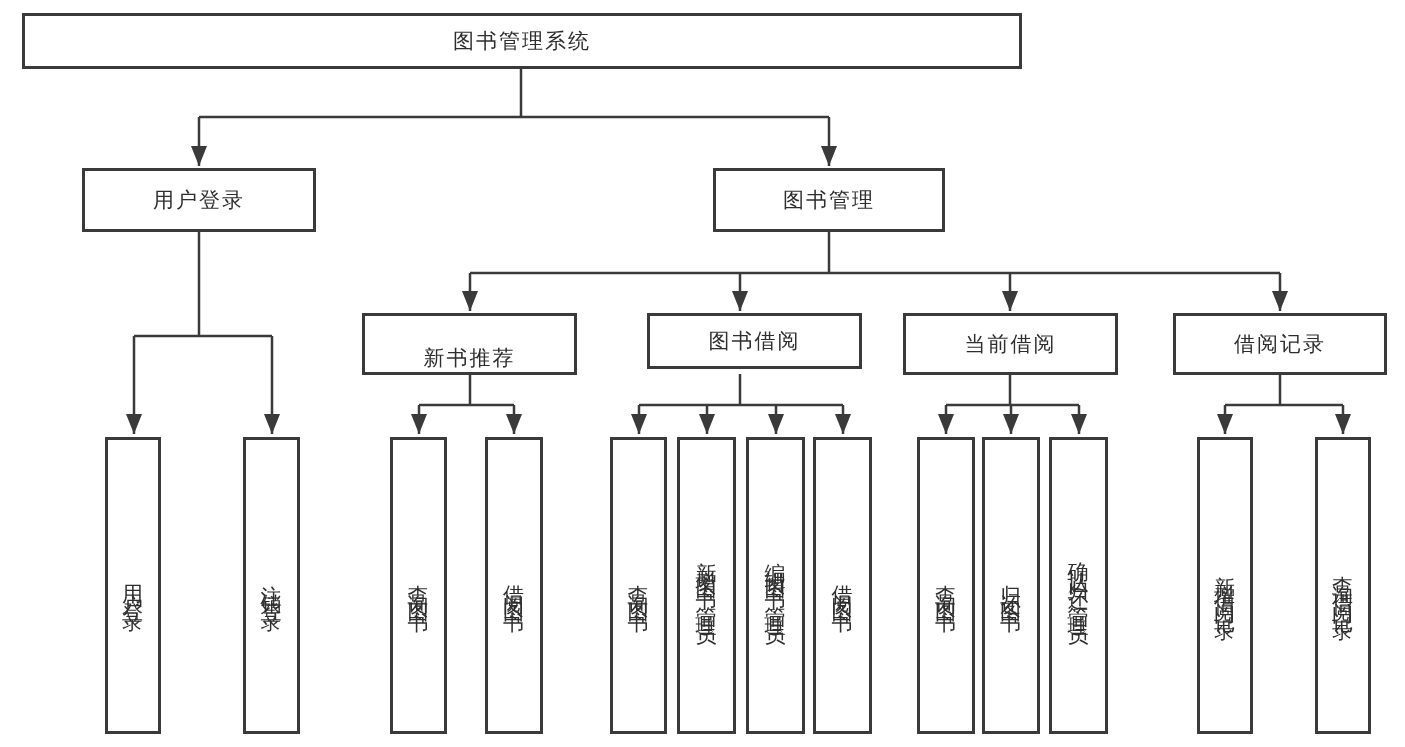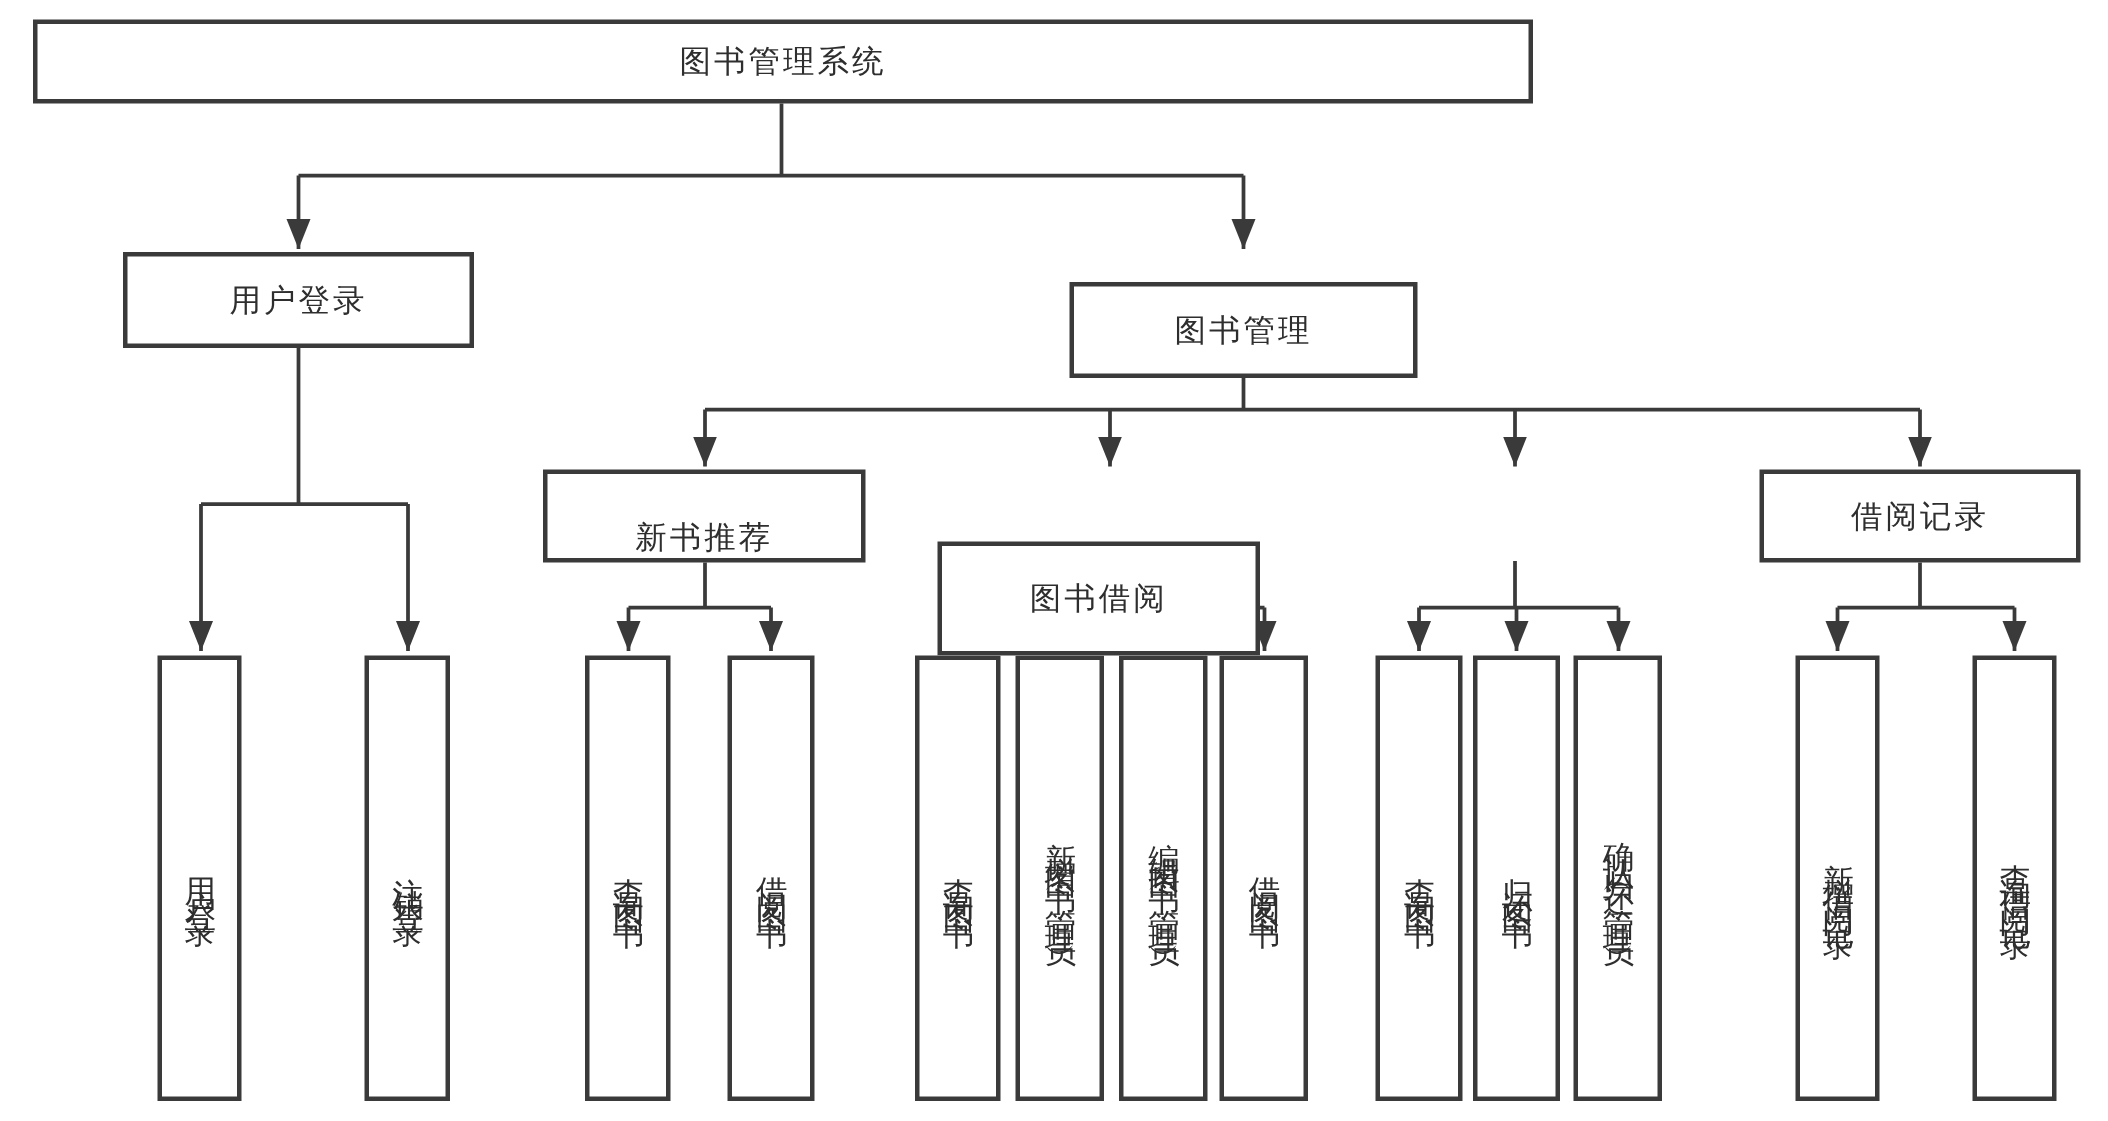--- a/index.html
+++ b/index.html
@@ -113,29 +113,32 @@
     </g>
   </svg>
 
   <div class="node" style="left:22px; top:13px; width:1000px; height:56px;">
     <span class="lbl">图书管理系统</span>
   </div>
 
   <div class="node" style="left:82px; top:168px; width:234px; height:64px;">
     <span class="lbl">用户登录</span>
   </div>
-  <div class="node" style="left:713px; top:168px; width:232px; height:64px;margin-top:20px;">
+  <div class="node" style="left:713px; top:168px; width:232px; height:64px;">
     <span class="lbl">图书管理</span>
   </div>
 
   <div class="node" style="left:362px; top:313px; width:215px; height:62px;align-items:flex-end;">
     <span class="lbl">新书推荐</span>
   </div>
-  <div class="node" style="left:625px; top:313px; width:215px; height:76px;margin-top:48px;">
+  <div class="node" style="left:647px; top:313px; width:215px; height:56px;">
     <span class="lbl">图书借阅</span>
+  </div>
+  <div class="node" style="left:903px; top:313px; width:215px; height:62px;">
+    <span class="lbl">当前借阅</span>
   </div>
   <div class="node" style="left:1173px; top:313px; width:214px; height:62px;">
     <span class="lbl">借阅记录</span>
   </div>
 
   <div class="node leaf" style="left:105px; top:437px; width:56px; height:297px;">
     <span class="lbl">用户登录</span>
   </div>
   <div class="node leaf" style="left:243px; top:437px; width:57px; height:297px;">
     <span class="lbl">注销登录</span>

